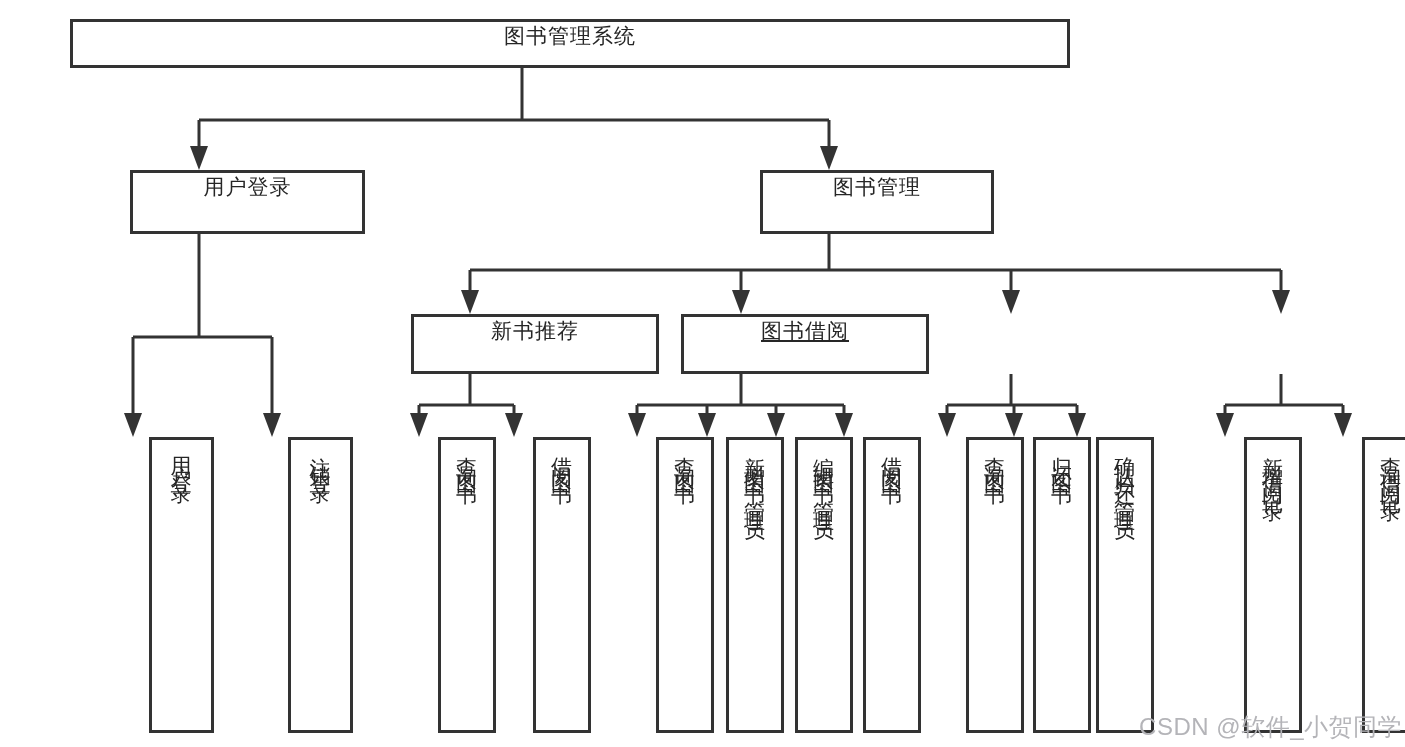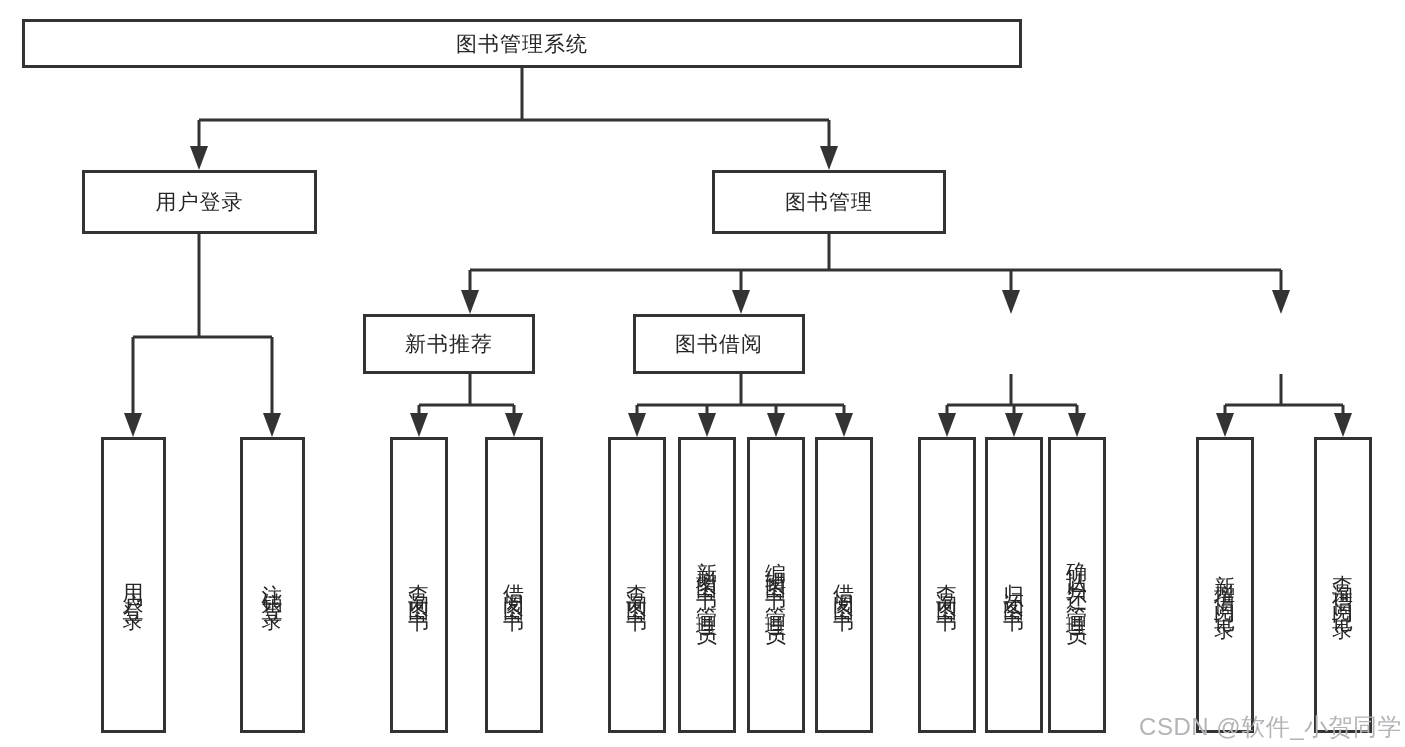--- a/index.html
+++ b/index.html
@@ -34,24 +34,25 @@
   .connectors polygon {
     fill: var(--line);
     stroke: none;
   }
 
   .box {
     position: absolute;
     background: #ffffff;
     border: 3px solid var(--line);
     display: flex;
-    align-items: center;
+    align-items: flex-start;
     justify-content: center;
     color: var(--text);
     z-index: 2;
+    margin-left: 48px;
   }
 
   .box.h { 
     font-size: 21px;
     letter-spacing: 1px;
   }
 
   .box.leaf span {
     writing-mode: vertical-rl;
     -webkit-writing-mode: vertical-rl;
@@ -59,23 +60,23 @@
     font-size: 21px;
     line-height: 1;
     letter-spacing: 9px;
     white-space: nowrap;
   }
 
   .box.root   { left: 22px;   top: 19px;  width: 1000px; height: 49px; }
   .box.l2a    { left: 82px;   top: 170px; width: 235px;  height: 64px; }
   .box.l2b    { left: 712px;  top: 170px; width: 234px;  height: 64px; }
 
-  .box.l3     { top: 314px; width: 172px; height: 60px; }
+  .box.l3     { top: 314px; width: 248px; height: 60px; }
   .box.l3a    { left: 363px; }
-  .box.l3b    { left: 633px; }
+  .box.l3b    { left: 633px; text-decoration: underline; }
   .box.l3c    { left: 903px; }
   .box.l3d    { left: 1173px; }
 
   .box.leaf   { top: 437px; height: 296px; width: 58px; }
   .leaf.w65   { width: 65px; }
   .lf01 { left: 101px; }
   .lf02 { left: 240px; }
   .lf03 { left: 390px; }
   .lf04 { left: 485px; }
   .lf05 { left: 608px; }

